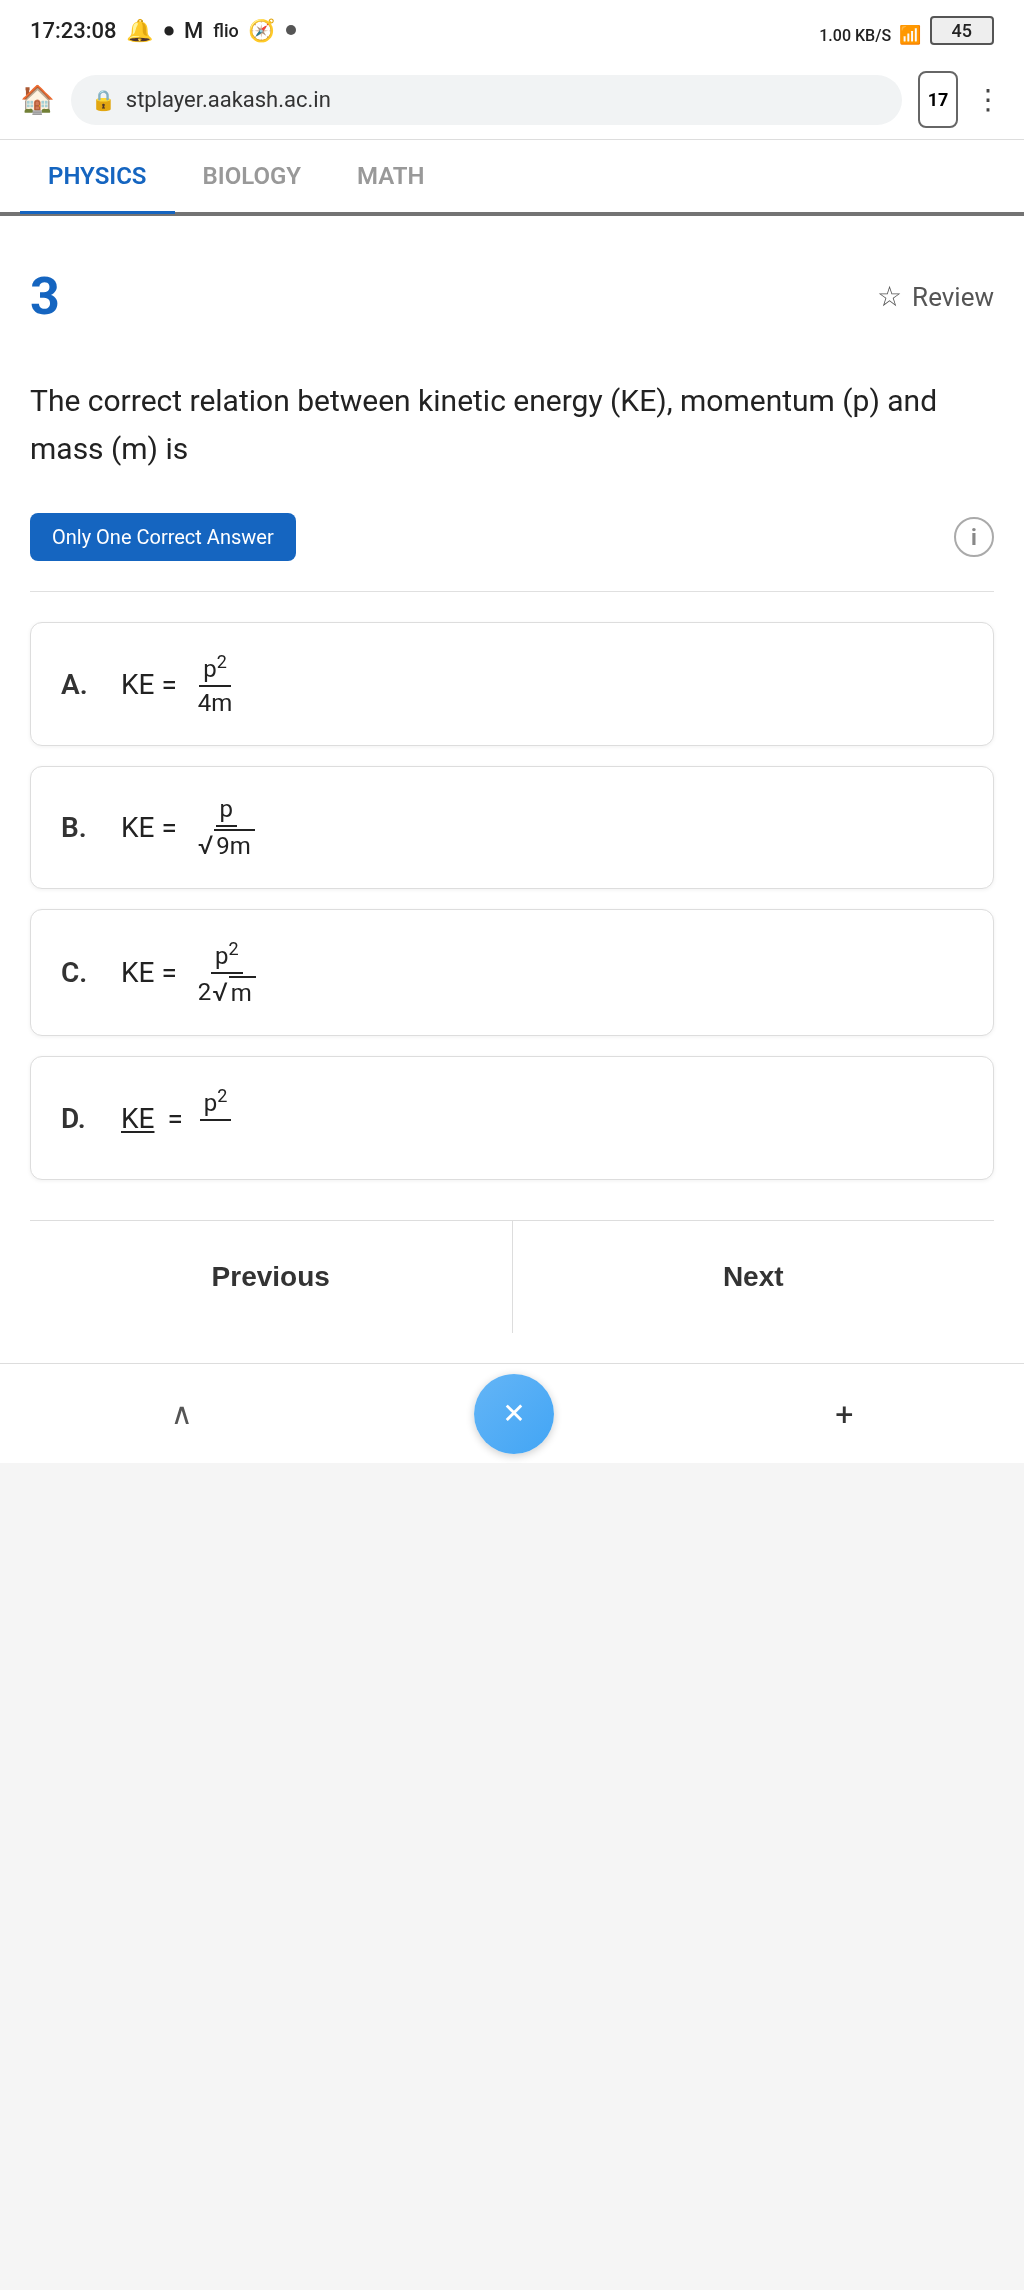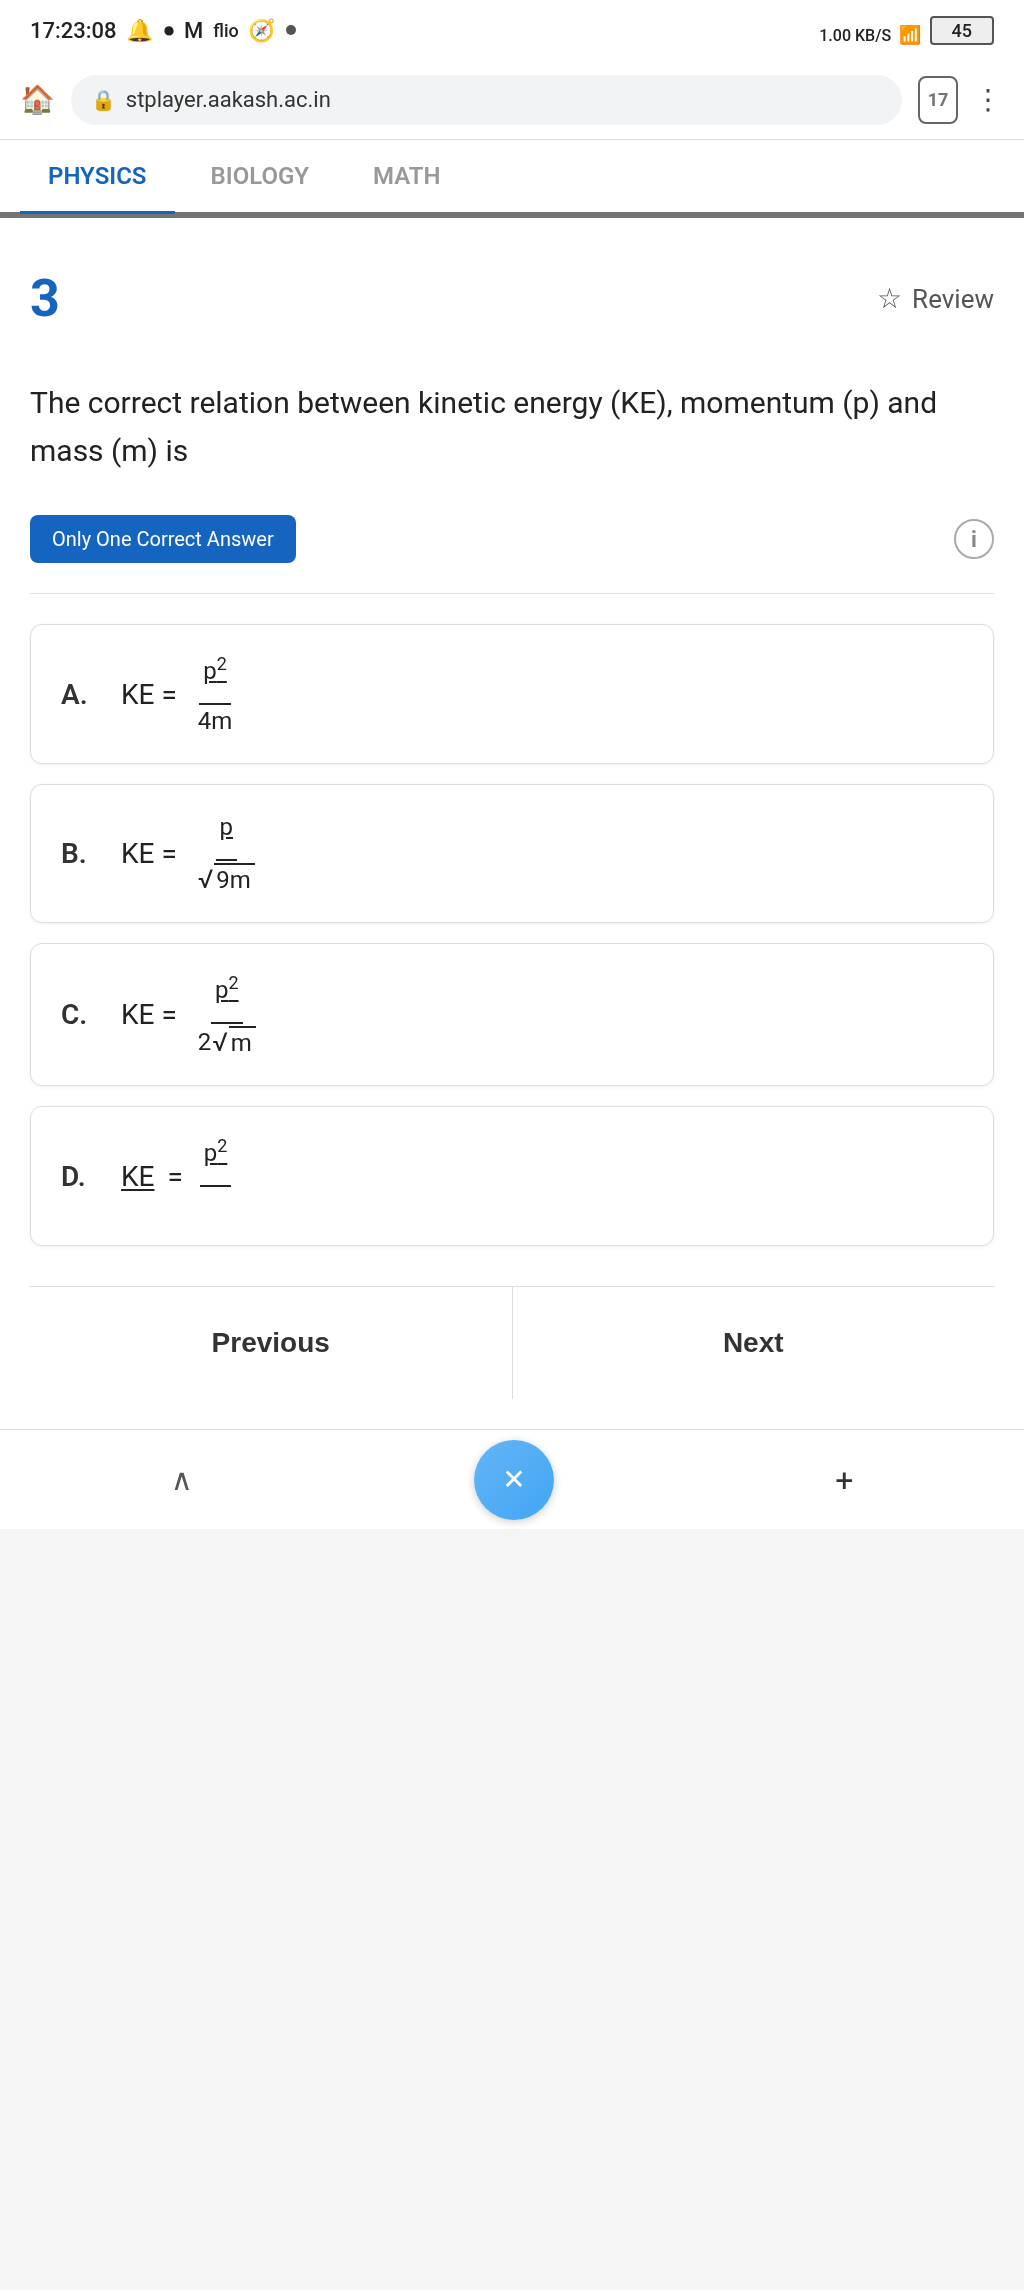--- a/index.html
+++ b/index.html
@@ -53,36 +53,35 @@
       border-radius: 25px;
       display: flex;
       align-items: center;
       padding: 0 20px;
       gap: 10px;
       font-size: 22px;
       color: #333;
     }
     .lock-icon { color: #555; font-size: 20px; }
     .tab-count {
-      width: 40px; height: 48px;
+      width: 40px; height: 57px;
       border: 2px solid #666;
       border-radius: 8px;
       display: flex; align-items: center; justify-content: center;
-      font-size: 18px; font-weight: bold; color: #737373; text-align: center;
+      font-size: 18px; font-weight: bold; color: #000000; text-align: center;
     }
     .more-icon { font-size: 28px; color: #444; letter-spacing: 2px; }
 
     
     .subject-tabs {
       width: 100%;
       background: #fff;
       display: flex;
-      border-bottom: 6px solid #737373;
+      border-bottom: 4px solid #737373;
       padding: 0 20px;
-      gap: 8px;
     }
     .subject-tab {
       padding: 22px 28px;
       font-size: 24px;
       font-weight: 600;
       color: #999;
       cursor: pointer;
       position: relative;
       white-space: nowrap;
     }
@@ -197,23 +196,22 @@
     
     .math-frac {
       display: inline-flex;
       flex-direction: column;
       align-items: center;
       vertical-align: middle;
       margin: 0 4px;
     }
     .math-frac .num {
       border-bottom: 2px solid #222;
-      padding: 0 4px 18px;
+      padding: 0 4px 2px;
       font-size: 24px;
-      text-decoration: underline;
     }
     .math-frac .den {
       padding: 2px 4px 0;
       font-size: 24px;
     }
     .math-expr {
       display: inline-flex;
       align-items: center;
       gap: 6px;
       font-size: 28px;

